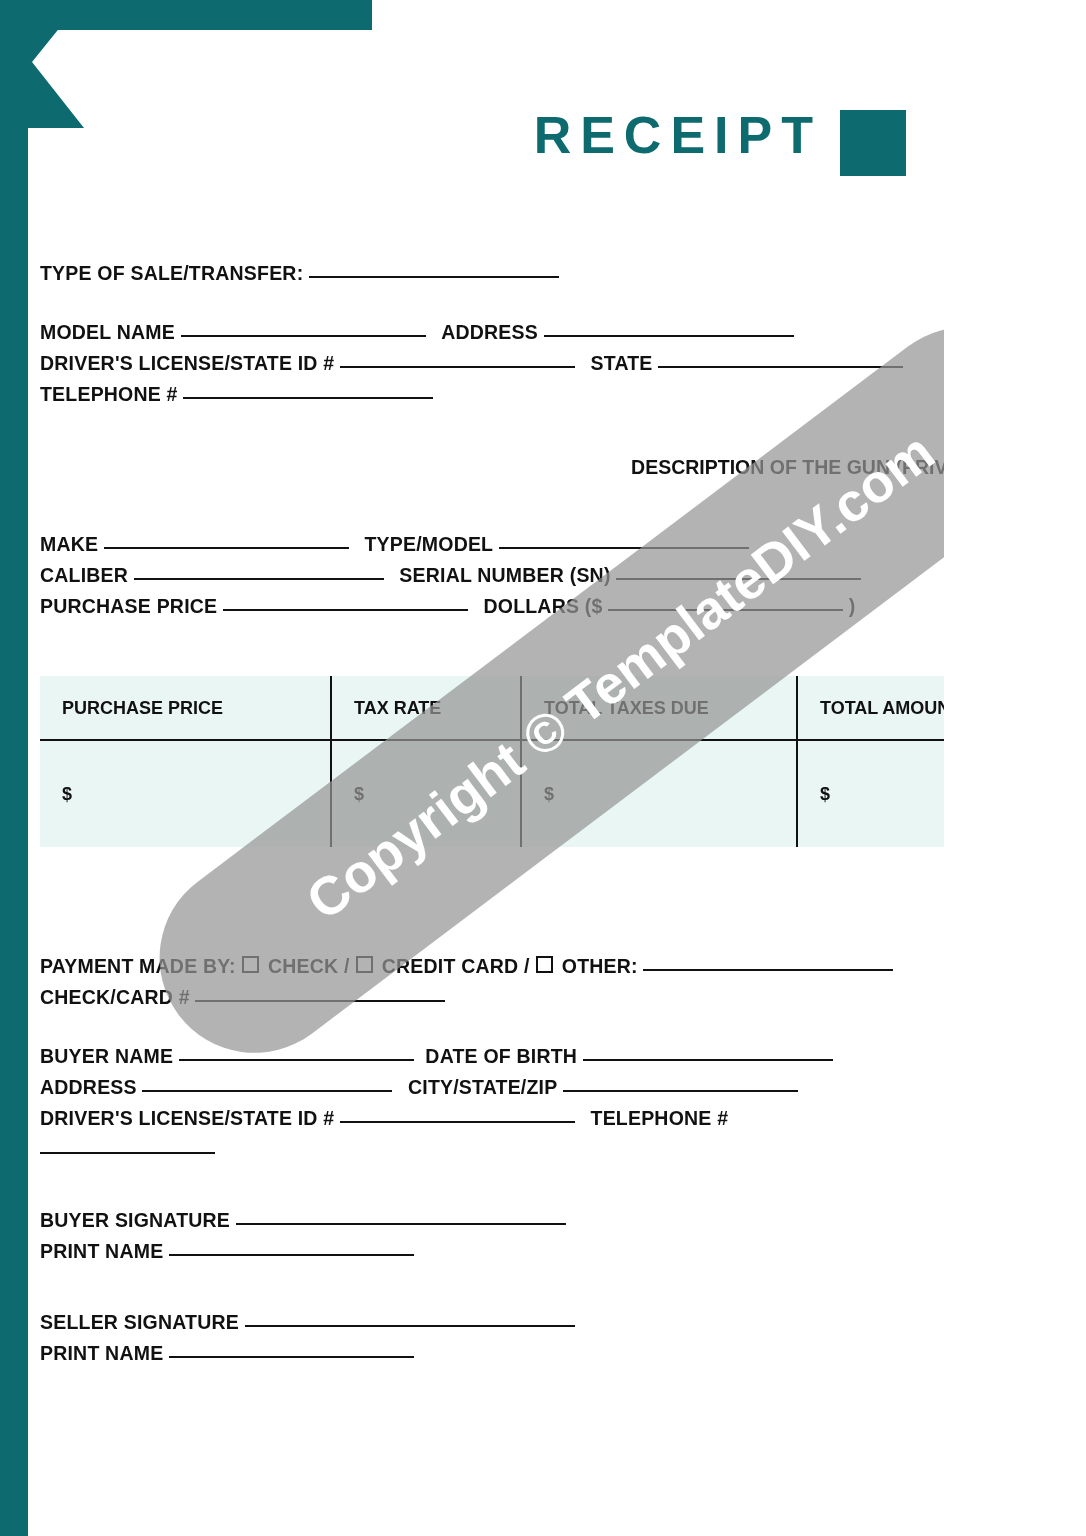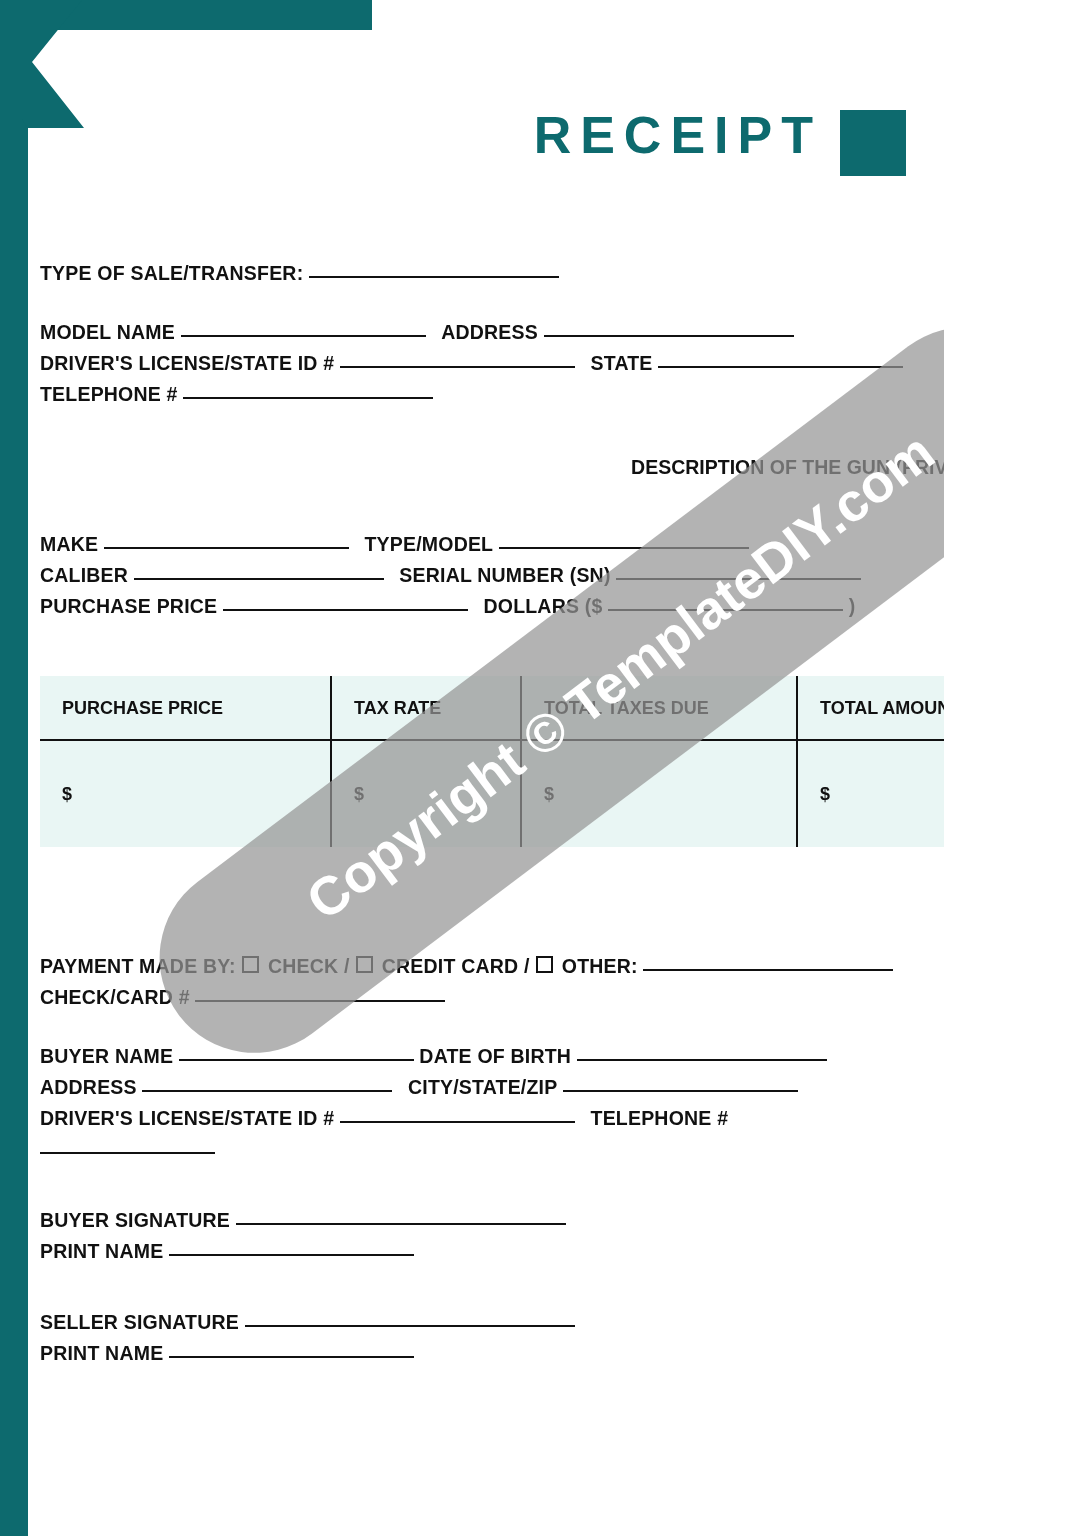--- a/index.html
+++ b/index.html
@@ -268,21 +268,21 @@
     </div>
 
     <div class="line">
       <span>CHECK/CARD #</span>
       <span class="blank" style="width:250px"></span>
     </div>
 
     <div class="line gap-md">
       <span>BUYER NAME</span>
       <span class="blank" style="width:235px"></span>
-      <span style="margin-left:0">DATE OF BIRTH</span>
+      <span style="margin-left:6px">DATE OF BIRTH</span>
       <span class="blank" style="width:250px"></span>
     </div>
 
     <div class="line">
       <span>ADDRESS</span>
       <span class="blank" style="width:250px"></span>
       <span style="margin-left:10px">CITY/STATE/ZIP</span>
       <span class="blank" style="width:235px"></span>
     </div>
 

